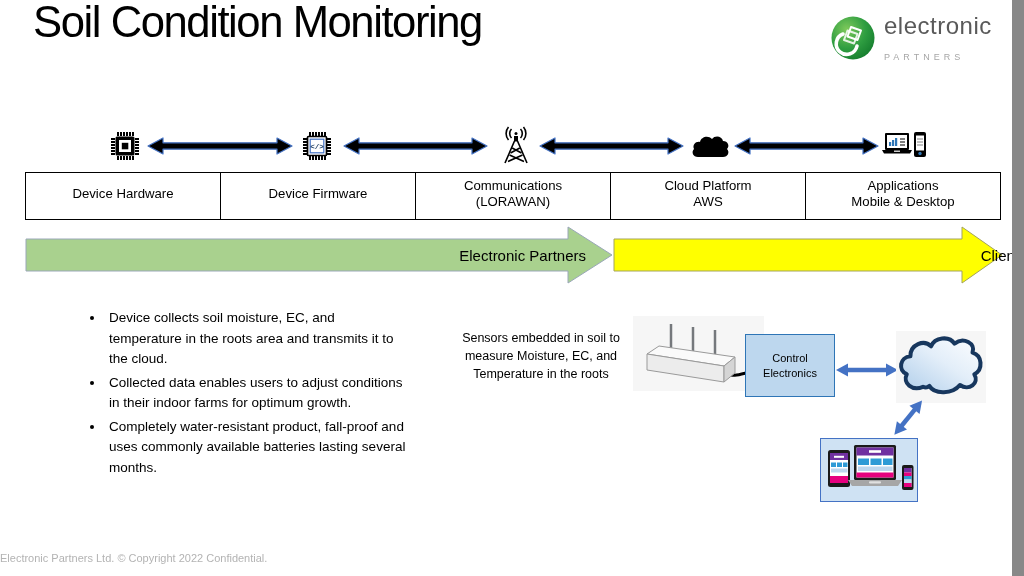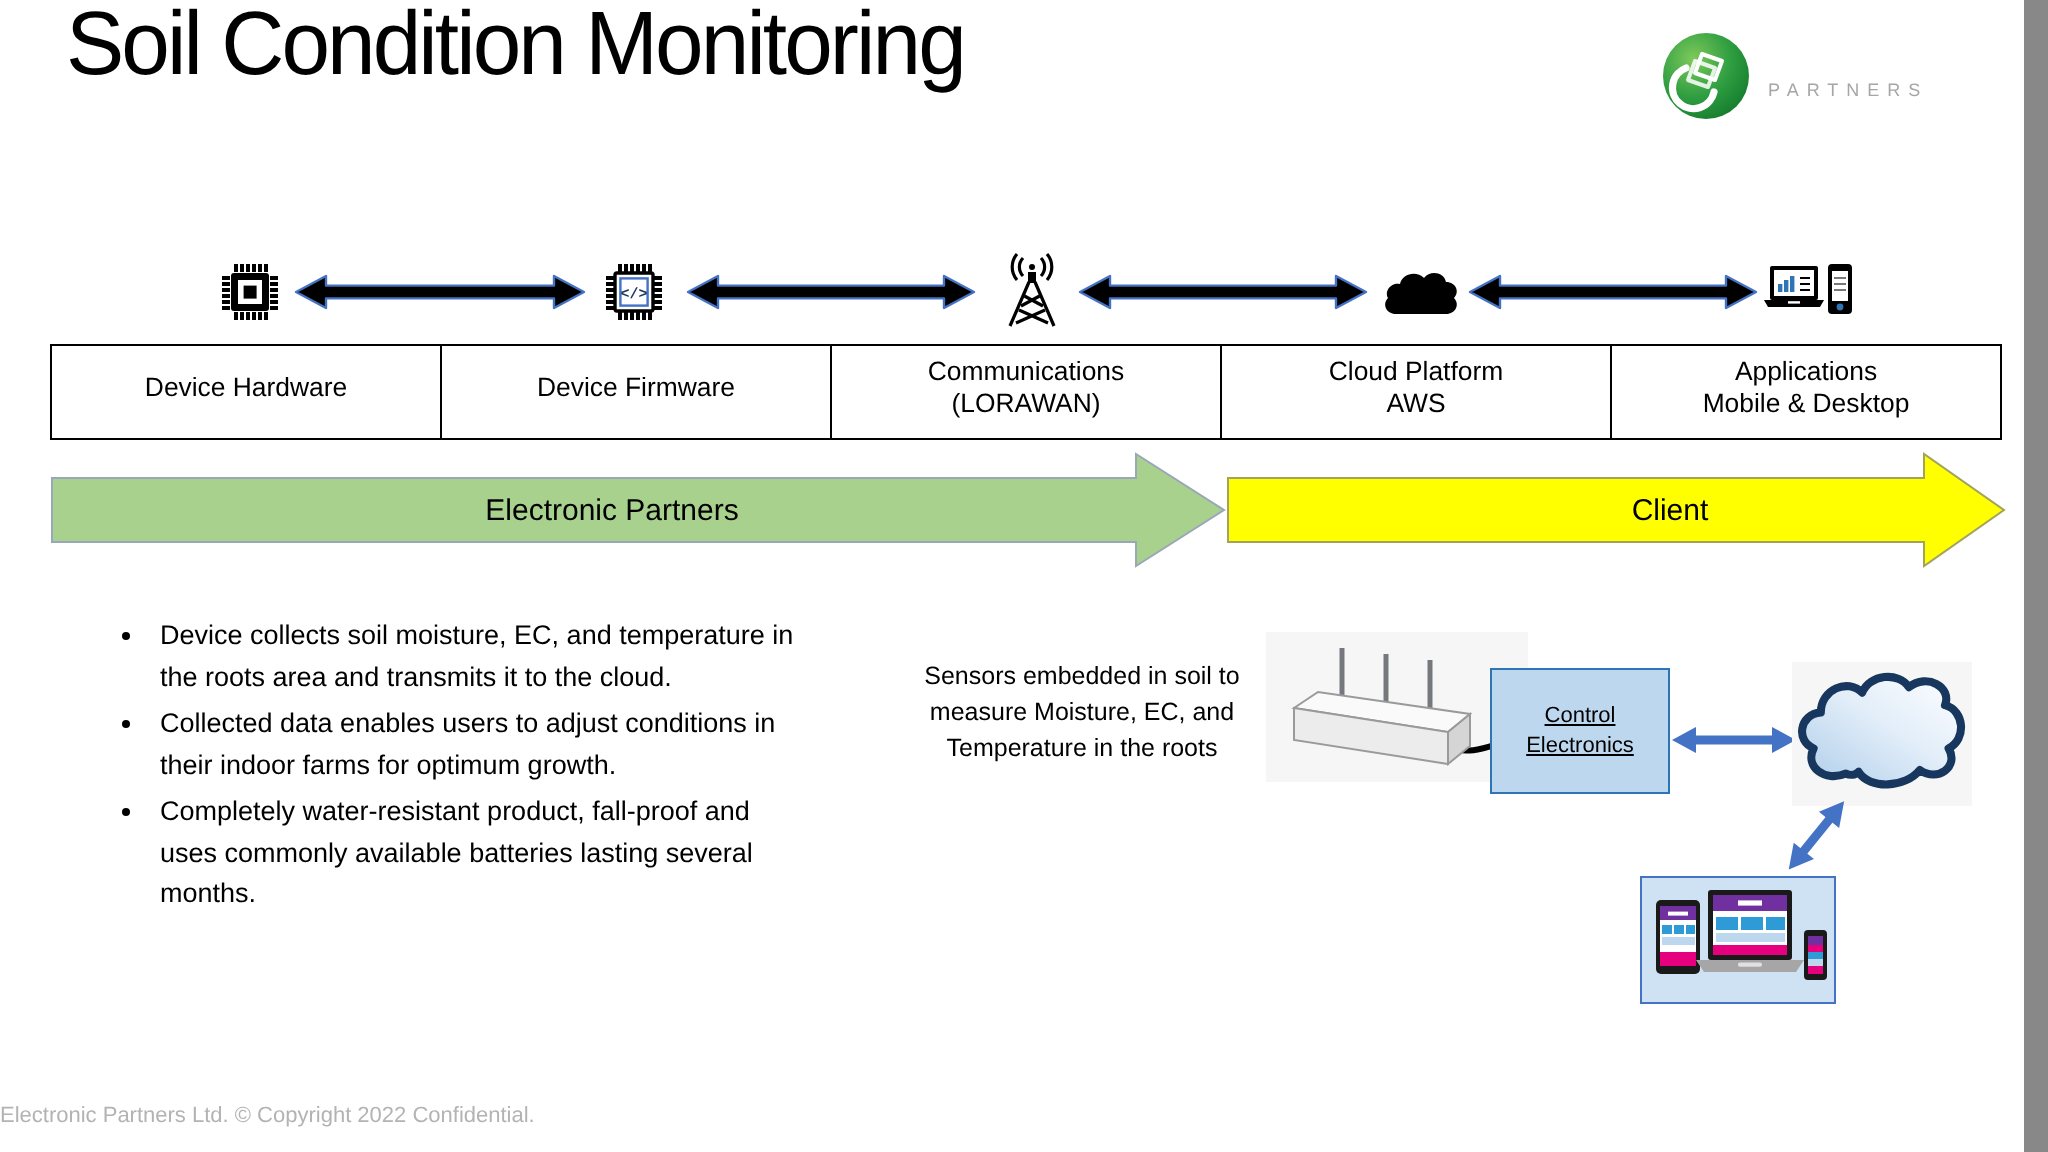--- a/index.html
+++ b/index.html
@@ -20,35 +20,35 @@
 
   
   .stage-table{left:25px;top:172px;width:976px;height:48px;display:flex;
                border:1px solid #000;box-sizing:border-box;background:#fff;}
   .stage-cell{flex:1;border-left:1px solid #000;display:flex;flex-direction:column;
               justify-content:center;align-items:center;padding-bottom:5px;box-sizing:border-box;
               font-size:13.2px;line-height:16px;text-align:center;}
   .stage-cell:first-child{border-left:none;}
 
   
-  .own-label{font-size:15px;text-align:center;}
+  .own-label{font-size:15px;text-align:right;}
   .own-label.vendor{left:26px;top:247px;width:560px;}
   .own-label.client{left:614px;top:247px;width:368px;margin-left:37px;}
 
   
   .bullets{left:50px;top:308px;width:356px;font-size:13.5px;line-height:1.52;}
   .bullets ul{margin:0;padding-left:26px;}
-  .bullets li{margin-bottom:3px;padding-left:4px;}
+  .bullets li{margin-bottom:3px;padding-left:4px;margin-left:29px;}
 
   
   .sensor-caption{left:450px;top:329px;width:182px;text-align:center;
                   font-size:12.5px;line-height:1.45;}
   .control-box{left:745px;top:334px;width:90px;height:63px;background:#bdd7ee;
                border:1.5px solid #2e75b6;box-sizing:border-box;display:flex;flex-direction:column;
-               justify-content:center;align-items:center;font-size:11px;line-height:1.3;text-align:center;text-decoration:underline;}
+               justify-content:center;align-items:center;font-size:11px;line-height:1.3;text-align:center;}
   .devices-box{left:820px;top:438px;width:98px;height:64px;background:#cfe2f3;
                border:1px solid #4472c4;box-sizing:border-box;display:flex;
                justify-content:center;align-items:center;}
 
   
   .footer{left:0;top:552px;width:1024px;text-align:left;font-size:11px;color:#b3b3b3;}
 </style>
 </head>
 <body>
 
@@ -66,20 +66,21 @@
         </radialGradient>
       </defs>
       <circle cx="23" cy="23" r="21.5" fill="url(#lg)"></circle>
       <g fill="none" stroke="#ffffff" stroke-linejoin="round" stroke-linecap="round">
         <path d="M13,19 a10.5,10.5 0 1 0 14,12" stroke-width="3.6"></path>
         <path d="M21,12 l10,3.5 -3.5,9.5 -10,-3.5 z" stroke-width="2"></path>
         <path d="M17.5,15.5 l10,3.5 -3.5,9.5 -10,-3.5 z" stroke-width="2" opacity=".85"></path>
       </g>
     </svg>
     <div class="logo-text">
+      <div class="logo-brand">electronic</div>
       <div class="logo-sub">PARTNERS</div>
     </div>
   </div>
 
   <svg class="abs" style="left:0;top:128px" width="1024" height="38">
     <g fill="#000000" stroke="#4472c4" stroke-width="1.2" stroke-linejoin="round">
       <polygon points="148,18 163,10 163,14.8 277,14.8 277,10 292,18 277,26 277,21.2 163,21.2 163,26"></polygon>
       <polygon points="344,18 359,10 359,14.8 472,14.8 472,10 487,18 472,26 472,21.2 359,21.2 359,26"></polygon>
       <polygon points="540,18 555,10 555,14.8 668,14.8 668,10 683,18 668,26 668,21.2 555,21.2 555,26"></polygon>
       <polygon points="735,18 750,10 750,14.8 863,14.8 863,10 878,18 863,26 863,21.2 750,21.2 750,26"></polygon>

